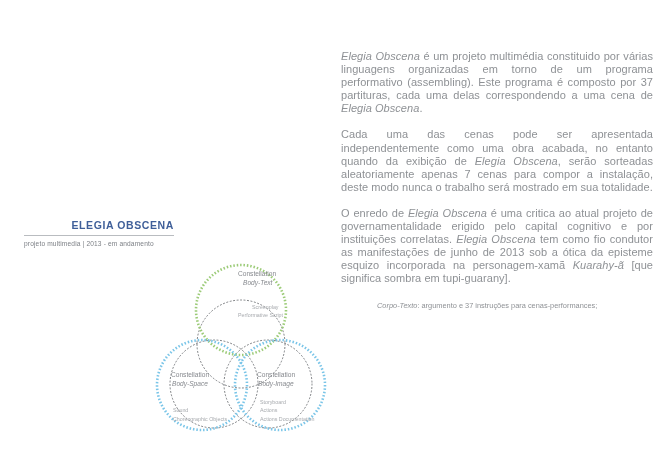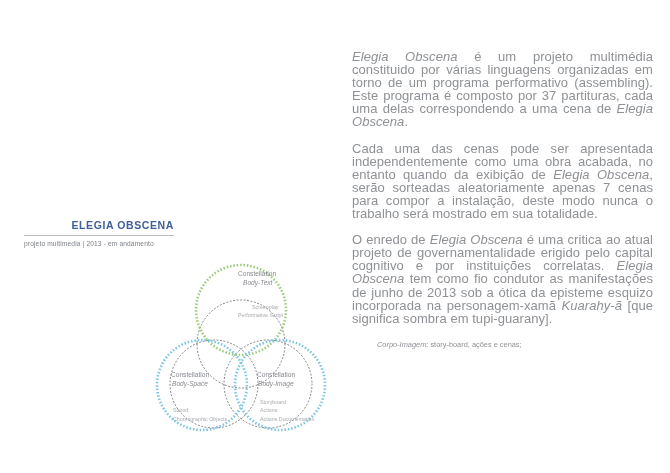--- a/index.html
+++ b/index.html
@@ -82,25 +82,25 @@
   }
 
   
   #right-column {
     position: absolute;
     left: 341px;
     top: 50px;
     width: 312px;
   }
   .para {
-    font-size: 13px;
+    font-size: 11px;
     line-height: 13.1px;
     color: #8e9195;
     text-align: justify;
-    margin: 0 0 13px 11px;
+    margin: 0 0 13px 0;
     letter-spacing: 0.05px;
   }
   .para em { font-style: italic; }
   #intro-line { margin-bottom: 9px; }
   #nuclei-list {
     margin: 0;
     padding: 0 0 0 36px;
     list-style: none;
   }
   #nuclei-list li {
@@ -154,15 +154,15 @@
       <text class="node-label" x="120" y="169">Actions Documentation</text>
     </svg>
   </div>
 </div>
 
 <div id="right-column">
   <p class="para"><em>Elegia Obscena</em><span> é um projeto multimédia constituido por várias linguagens organizadas em torno de um programa performativo (assembling). Este programa é composto por 37 partituras, cada uma delas correspondendo a uma cena de </span><em>Elegia Obscena</em><span>.</span></p>
   <p class="para"><span>Cada uma das cenas pode ser apresentada independentemente como uma obra acabada, no entanto quando da exibição de </span><em>Elegia Obscena</em><span>, serão sorteadas aleatoriamente apenas 7 cenas para compor a instalação, deste modo nunca o trabalho será mostrado em sua totalidade.</span></p>
   <p class="para"><span>O enredo de </span><em>Elegia Obscena</em><span> é uma critica  ao atual projeto de governamentalidade erigido pelo capital cognitivo e por instituições correlatas. </span><em>Elegia Obscena</em><span> tem como fio condutor as manifestações de junho de 2013 sob a ótica da episteme esquizo incorporada na personagem-xamã </span><em>Kuarahy-ã</em><span> [que significa sombra em tupi-guarany].</span></p>
   <ul id="nuclei-list">
-    <li><i>Corpo-Imagem</i>: story-board, ações e cenas;</li>
+    <li><i>Corpo-Texto</i>: argumento e 37 instruções para cenas-performances;</li>
   </ul>
 </div>
 
 </body></html>

